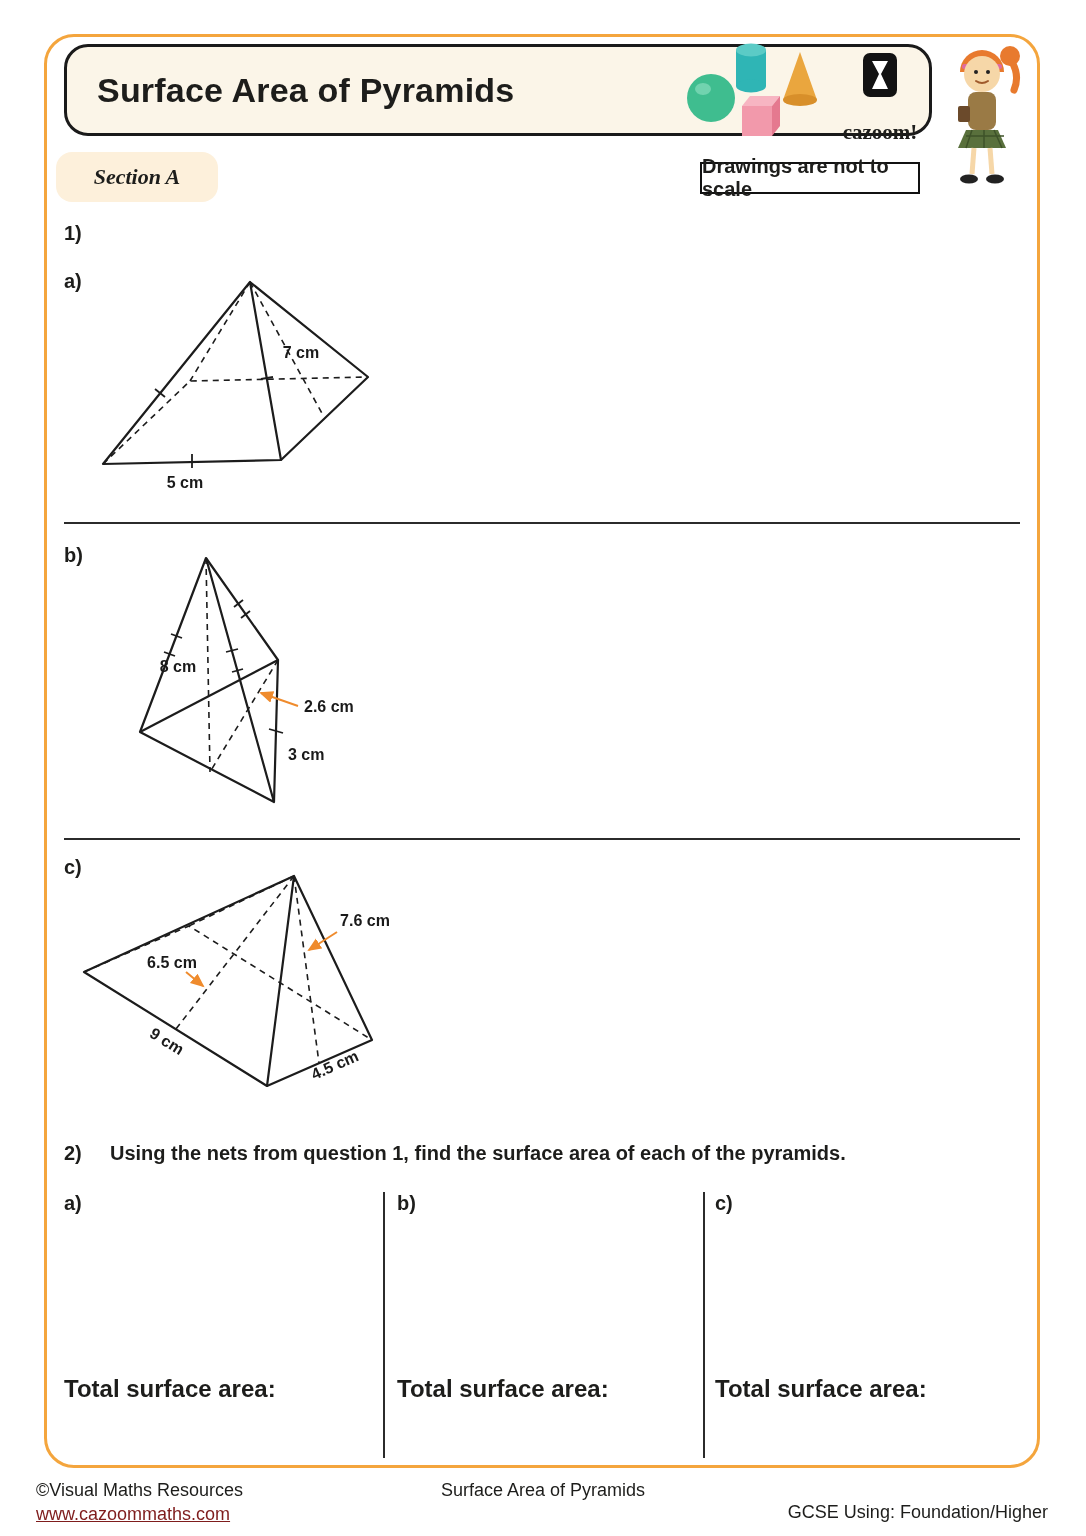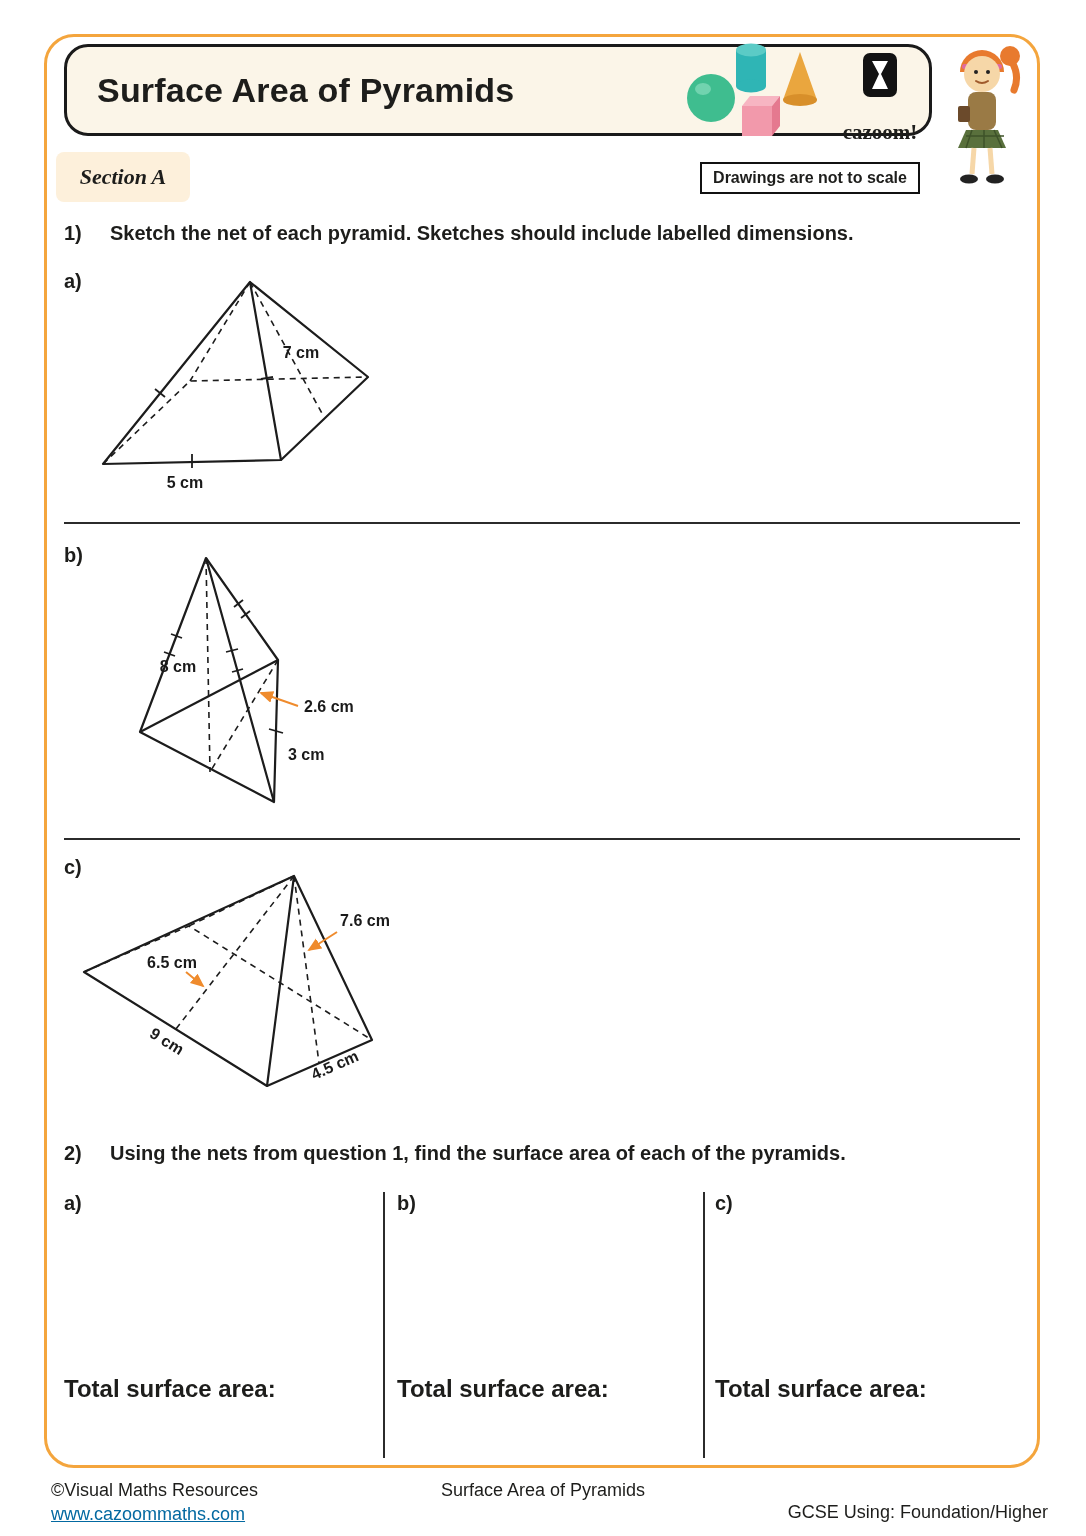--- a/index.html
+++ b/index.html
@@ -8,39 +8,39 @@
   .page-border{position:absolute;left:44px;top:34px;width:990px;height:1428px;
        border:3px solid #f4a53d;border-radius:30px;}
   .header-box{position:absolute;left:64px;top:44px;width:868px;height:92px;
        border:3px solid #1a1a1a;border-radius:24px;background:#fbf5e8;
        display:flex;align-items:center;box-sizing:border-box;}
   .title{font-size:34px;font-weight:800;margin:0 0 0 30px;letter-spacing:.2px;}
   .shapes-svg{position:absolute;left:684px;top:36px;}
   .logo-wrap{position:absolute;left:834px;top:52px;width:92px;text-align:center;}
   .logo-text{font-family:"Liberation Serif",serif;font-weight:700;font-size:21px;margin-top:18px;}
   .mascot-svg{position:absolute;left:932px;top:34px;}
-  .section-badge{position:absolute;left:56px;top:152px;width:134px;height:50px;
-       background:#fdf0db;border-radius:8px;display:flex;align-items:center;justify-content:center;
+  .section-badge{position:absolute;left:56px;top:152px;width:162px;height:50px;
+       background:#fdf0db;border-radius:16px;display:flex;align-items:center;justify-content:center;
        font-family:"Liberation Serif",serif;font-style:italic;font-weight:700;font-size:22px;}
   .scale-note{position:absolute;left:700px;top:162px;width:220px;height:32px;
        border:2px solid #111;background:#fff;display:flex;align-items:center;justify-content:center;
-       font-weight:700;font-size:16px;box-sizing:border-box;}
+       font-weight:700;font-size:20px;box-sizing:border-box;}
   .q-row{position:absolute;left:64px;font-size:20px;font-weight:700;display:flex;}
   .q-row .q-num{width:46px;flex:0 0 46px;}
   .part-label{position:absolute;font-size:20px;font-weight:700;}
   .divider{position:absolute;left:64px;width:956px;height:2px;background:#2b2b2b;}
   .vline{position:absolute;top:1192px;width:2px;height:266px;background:#2b2b2b;}
   .tsa{position:absolute;top:1375px;font-size:24px;font-weight:700;}
   .figure{position:absolute;}
   .dim{font-family:"Liberation Sans",sans-serif;font-weight:700;font-size:16px;fill:#1a1a1a;}
   .footer{position:absolute;left:0;top:1478px;width:1086px;font-size:18px;}
-  .footer-left{position:absolute;left:36px;top:0;line-height:24px;margin-left:15px;}
+  .footer-left{position:absolute;left:36px;top:0;line-height:24px;}
   .footer-center{position:absolute;left:328px;top:0;width:430px;text-align:center;line-height:24px;}
   .footer-right{position:absolute;right:38px;top:24px;}
-  a.site-link{color:#0369a1;text-decoration:underline;cursor:pointer;}
+  a.site-link{color:#7f1d1d;text-decoration:underline;cursor:pointer;}
 </style>
 </head>
 <body>
 
 <div class="page-border"></div>
 
 <div class="header-box">
   <h1 class="title">Surface Area of Pyramids</h1>
 </div>
 
@@ -90,21 +90,20 @@
   <line x1="58" y1="114" x2="60" y2="140" stroke="#f6d7a8" stroke-width="5"></line>
   <ellipse cx="37" cy="145" rx="9" ry="4.5" fill="#222"></ellipse>
   <ellipse cx="63" cy="145" rx="9" ry="4.5" fill="#222"></ellipse>
 </svg>
 
 <div class="section-badge">Section A</div>
 <div class="scale-note">Drawings are not to scale</div>
 
 <div class="q-row" style="top:222px;width:940px">
   <span class="q-num">1)</span>
-  <span class="q-text">Sketch the net of each pyramid. Sketches should include labelled dimensions.</span>
 </div>
 
 <div class="part-label" style="left:64px;top:270px">a)</div>
 <svg class="figure" style="left:85px;top:272px" width="320" height="240" viewBox="0 0 320 240">
   <g stroke="#1c1c1c" stroke-width="1.6" fill="none" stroke-dasharray="6 5">
     <path d="M18,192 L105,109 L283,105"></path>
     <path d="M165,10 L105,109"></path>
     <path d="M165,10 L239,145"></path>
   </g>
   <g stroke="#1c1c1c" stroke-width="2.2" fill="none" stroke-linejoin="round">

